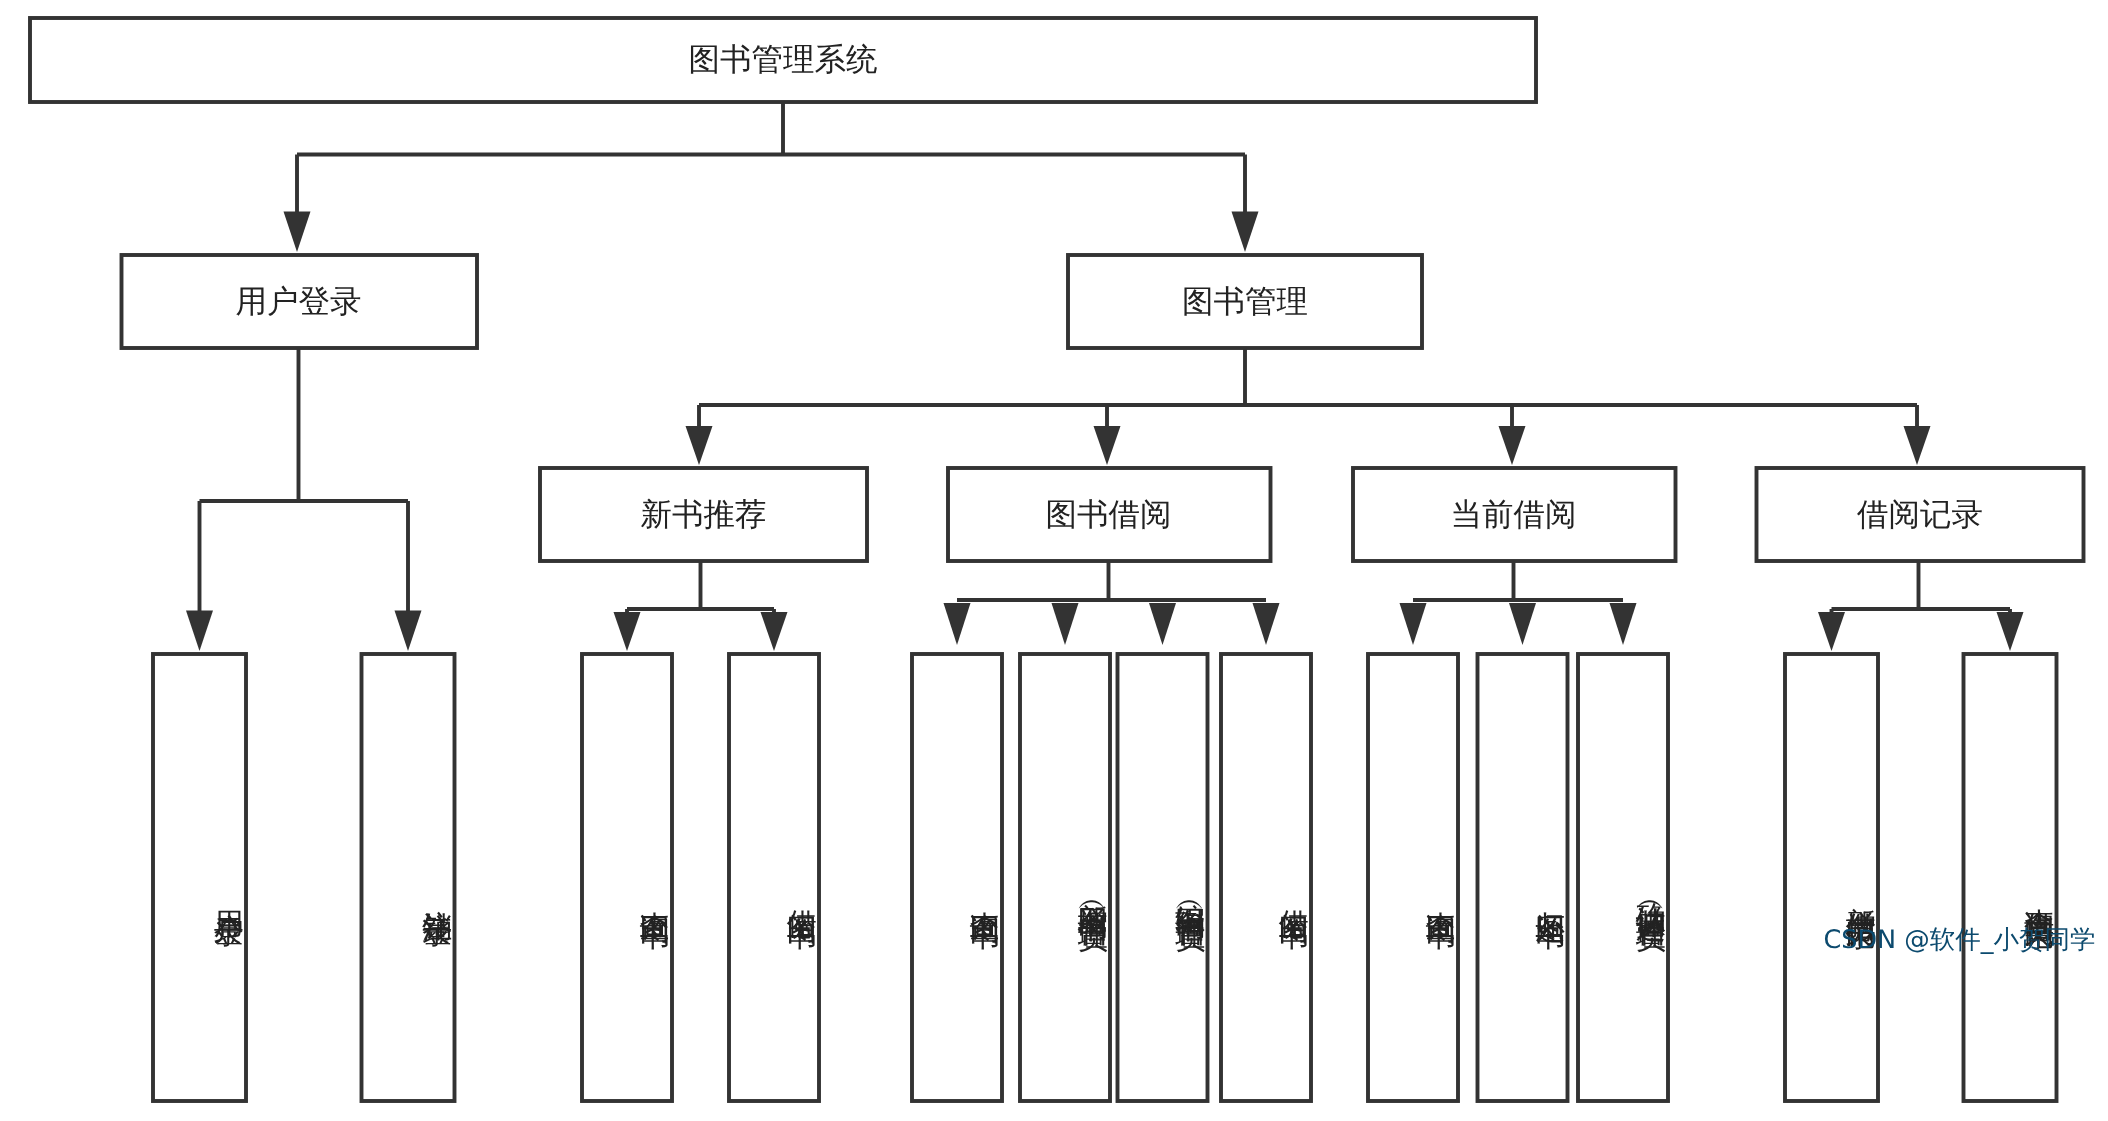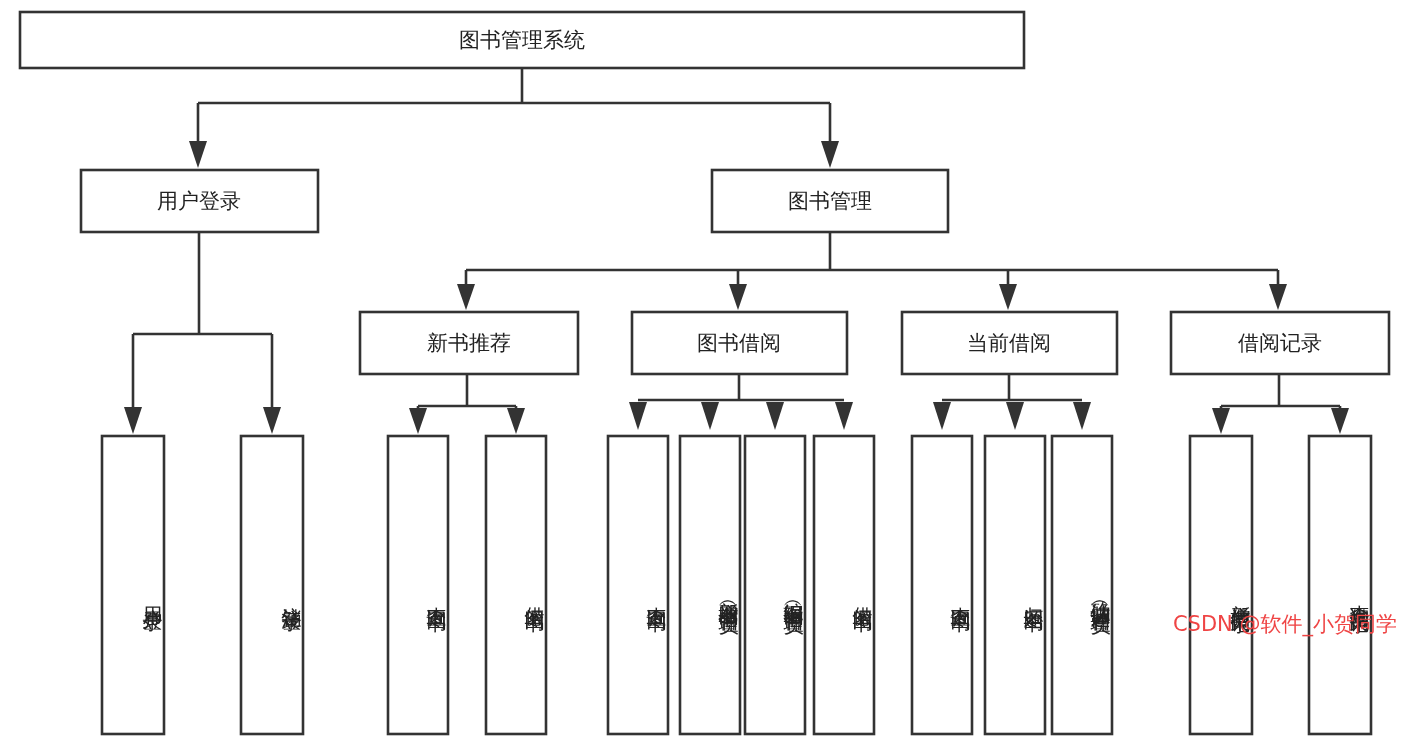--- a/index.html
+++ b/index.html
@@ -61,22 +61,22 @@
     display: flex;
     align-items: flex-start;
     justify-content: center;
     pointer-events: none;
   }
   .watermark {
     position: absolute;
     right: 8px;
     bottom: 4px;
     font-family: "DejaVu Sans", "Liberation Sans", sans-serif;
-    font-size: 21px;
-    color: #ef4444;
+    font-size: 17px;
+    color: #0c4a6e;
     white-space: nowrap;
   }
 </style>
 </head>
 <body>
 
 <div id="diagram-root">
 
   <svg class="diagram-canvas" viewBox="0 0 1405 747">
 

